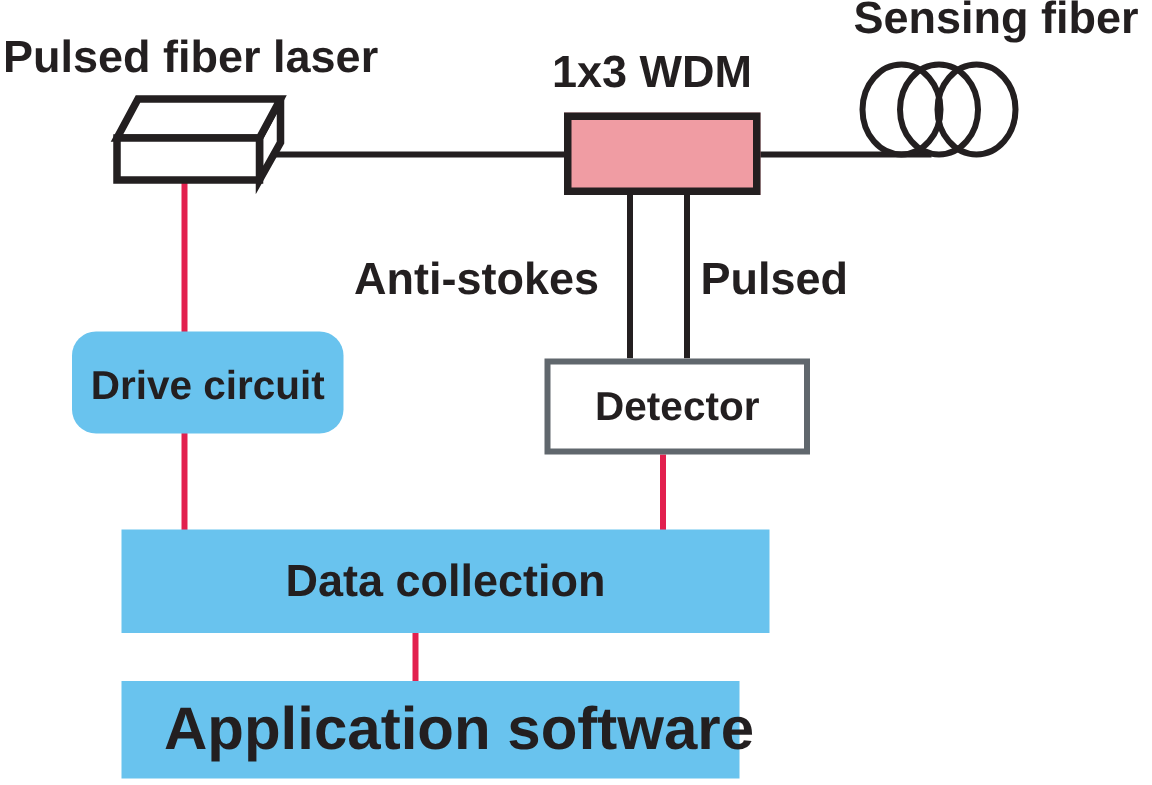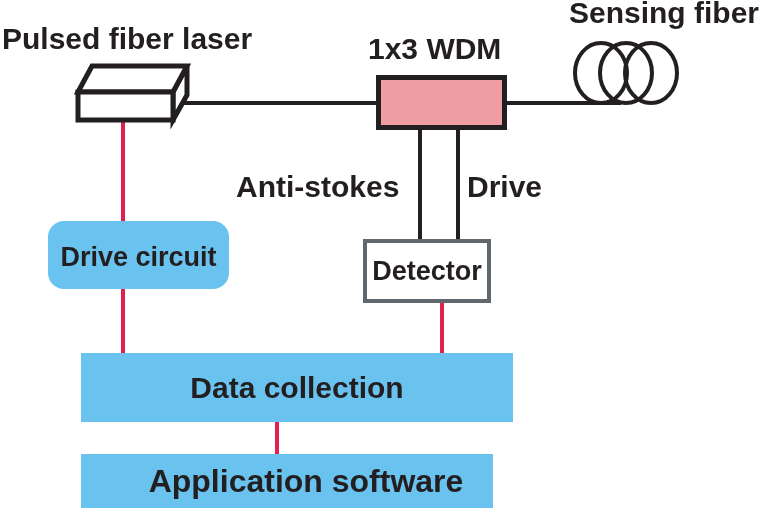--- a/index.html
+++ b/index.html
@@ -45,44 +45,44 @@
     white-space: nowrap;
   }
   #wdm-box{
     left: 376px; top: 75px;
     width: 131px; height: 55px;
     background: var(--pink);
     border: 5px solid var(--ink);
   }
   #detector-box{
     left: 363px; top: 239px;
-    width: 128px; height: 64px;
+    width: 177px; height: 64px;
     background: #ffffff;
     border: 4px solid var(--gray);
     font-size: 27px;
   }
   #drive-circuit-box{
     left: 48px; top: 221px;
     width: 181px; height: 68px;
     background: var(--blue);
     font-size: 27px;
     padding-top: 4px;
     border-radius: 16px;
   }
   #data-collection-box{
     left: 81px; top: 353px;
     width: 432px; height: 69px;
     background: var(--blue);
     font-size: 30px;
   }
   #application-software-box{
     left: 81px; top: 454px;
-    width: 412px; height: 54px;
+    width: 412px; height: 65px;
     background: var(--blue);
-    font-size: 32px;
+    font-size: 40px;
     padding-left: 38px;
   }
   #pulsed-fiber-laser-label{ left: 2px;   top: 22px; }
   #wdm-label{                left: 368px; top: 32px; }
   #sensing-fiber-label{      left: 569px; top: -4px; }
   #anti-stokes-label{        left: 236px; top: 170px; }
   #stokes-label{             left: 467px; top: 170px; }
 </style>
 </head>
 <body>
@@ -133,15 +133,15 @@
   </div>
 
   <div class="label" id="pulsed-fiber-laser-label">Pulsed fiber laser</div>
 
   <div class="label" id="wdm-label">1x3 WDM</div>
 
   <div class="label" id="sensing-fiber-label">Sensing fiber</div>
 
   <div class="label" id="anti-stokes-label">Anti-stokes</div>
 
-  <div class="label" id="stokes-label">Drive</div>
+  <div class="label" id="stokes-label">Pulsed</div>
 
 </div>
 
 </body></html>

